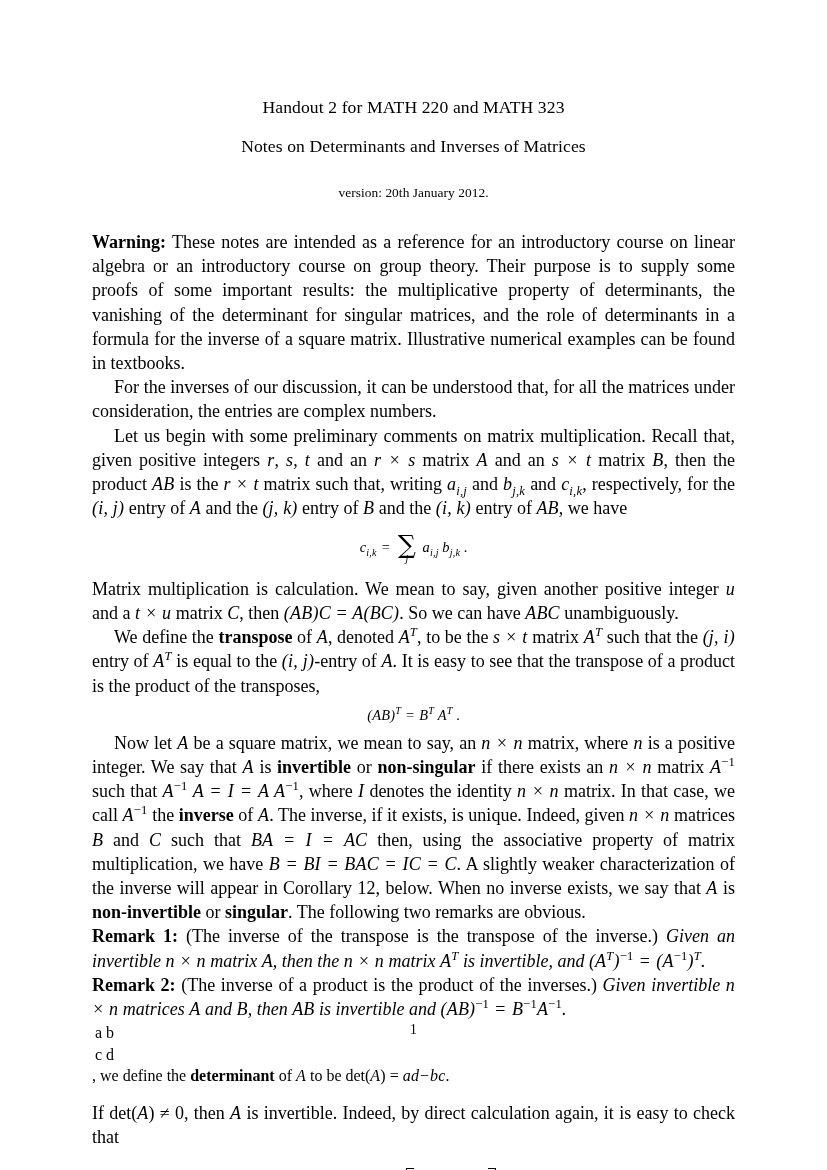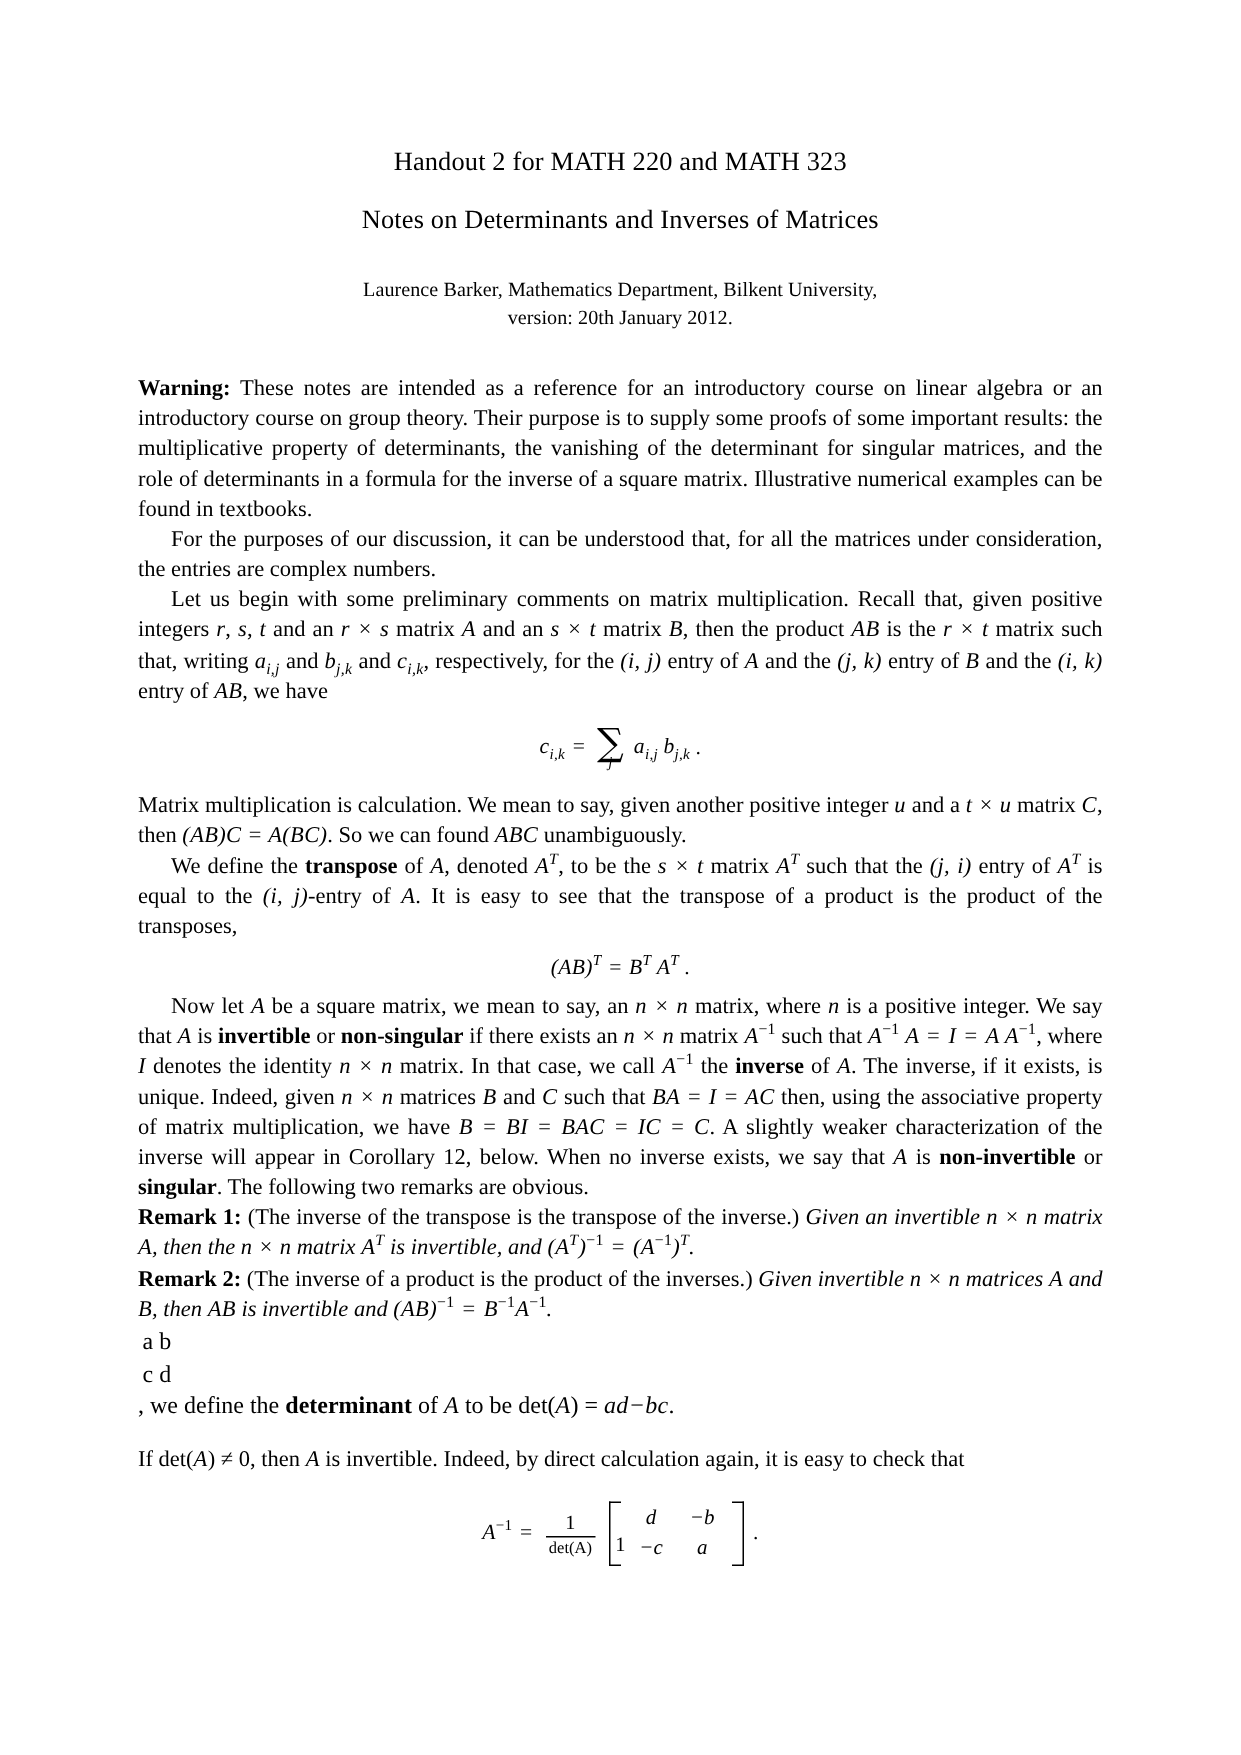--- a/index.html
+++ b/index.html
@@ -42,21 +42,21 @@
   .byline {
     text-align: center;
     font-size: 13.4px;
     line-height: 1.42;
     margin: 0 0 28px 0;
   }
   .byline div { letter-spacing: .05px; }
 
   
   p.para {
-    font-size: 15px;
+    font-size: 18px;
     line-height: 1.345;
     text-align: justify;
     text-justify: inter-word;
     margin: 0;
     hyphens: manual;
   }
   .indent { text-indent: 22px; }
   .gap-before { margin-top: 11px; }
 
   b, .bf { font-weight: bold; }
@@ -196,48 +196,47 @@
 <body>
 
 <div class="page">
   <div class="content">
 
     
     <div class="title-line title-1">Handout 2 for MATH 220 and MATH 323</div>
     <div class="title-line title-2">Notes on Determinants and Inverses of Matrices</div>
 
     <div class="byline">
-      <div>Laurence Barker, Mathematics Department, Bilkent University,</div>
       <div>version: 20th January 2012.</div>
     </div>
 
     
     <p class="para"><b>Warning:</b><span> These notes are intended as a reference for an introductory course on linear algebra or an introductory course on group theory. Their purpose is to supply some proofs of some important results: the multiplicative property of determinants, the vanishing of the determinant for singular matrices, and the role of determinants in a formula for the inverse of a square matrix. Illustrative numerical examples can be found in textbooks.</span></p>
 
     
-    <p class="para indent gap-before">For the purposes of our discussion, it can be understood that, for all the matrices under consideration, the entries are complex numbers.</p>
+    <p class="para indent gap-before">For the inverses of our discussion, it can be understood that, for all the matrices under consideration, the entries are complex numbers.</p>
 
     
     <p class="para indent"><span>Let us begin with some preliminary comments on matrix multiplication. Recall that, given positive integers </span><span class="m">r</span><span>, </span><span class="m">s</span><span>, </span><span class="m">t</span><span> and an </span><span class="m">r × s</span><span> matrix </span><span class="m">A</span><span> and an </span><span class="m">s × t</span><span> matrix </span><span class="m">B</span><span>, then the product </span><span class="m">AB</span><span> is the </span><span class="m">r × t</span><span> matrix such that, writing </span><span class="m">a<sub class="sb">i,j</sub></span><span> and </span><span class="m">b<sub class="sb">j,k</sub></span><span> and </span><span class="m">c<sub class="sb">i,k</sub></span><span>, respectively, for the </span><span class="m">(i, j)</span><span> entry of </span><span class="m">A</span><span> and the </span><span class="m">(j, k)</span><span> entry of </span><span class="m">B</span><span> and the </span><span class="m">(i, k)</span><span> entry of </span><span class="m">AB</span><span>, we have</span></p>
 
     
     <div class="display">
       <span class="m"><span>c</span><sub class="sb">i,k</sub></span>
       <span class="op">=</span>
       <span class="sumwrap">
         <span class="sumsign">∑</span>
         <span class="sumsub">j</span>
       </span>
       <span class="m"><span>a</span><sub class="sb">i,j</sub></span>
       <span class="m"><span>b</span><sub class="sb">j,k</sub></span>
       <span class="mr">.</span>
     </div>
 
     
-    <p class="para"><span>Matrix multiplication is calculation. We mean to say, given another positive integer </span><span class="m">u</span><span> and a </span><span class="m">t × u</span><span> matrix </span><span class="m">C</span><span>, then </span><span class="m">(AB)C = A(BC)</span><span>. So we can found </span><span class="m">ABC</span><span> unambiguously.</span></p>
+    <p class="para"><span>Matrix multiplication is calculation. We mean to say, given another positive integer </span><span class="m">u</span><span> and a </span><span class="m">t × u</span><span> matrix </span><span class="m">C</span><span>, then </span><span class="m">(AB)C = A(BC)</span><span>. So we can have </span><span class="m">ABC</span><span> unambiguously.</span></p>
 
     
     <p class="para indent"><span>We define the </span><b>transpose</b><span> of </span><span class="m">A</span><span>, denoted </span><span class="m">A<sup class="sp">T</sup></span><span>, to be the </span><span class="m">s × t</span><span> matrix </span><span class="m">A<sup class="sp">T</sup></span><span> such that the </span><span class="m">(j, i)</span><span> entry of </span><span class="m">A<sup class="sp">T</sup></span><span> is equal to the </span><span class="m">(i, j)</span><span>-entry of </span><span class="m">A</span><span>. It is easy to see that the transpose of a product is the product of the transposes,</span></p>
 
     
     <div class="display display-tight">
       <span class="m"><span>(AB)</span><sup class="sp">T</sup></span>
       <span class="op">=</span>
       <span class="m"><span>B</span><sup class="sp">T</sup></span>
       <span class="m"><span>A</span><sup class="sp">T</sup></span>

